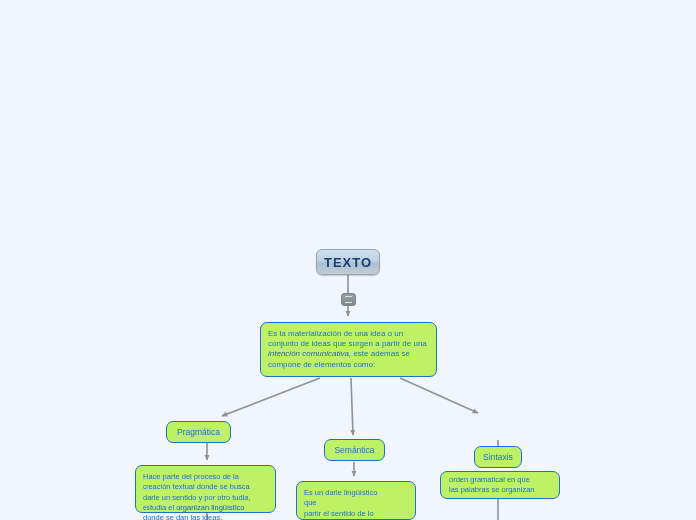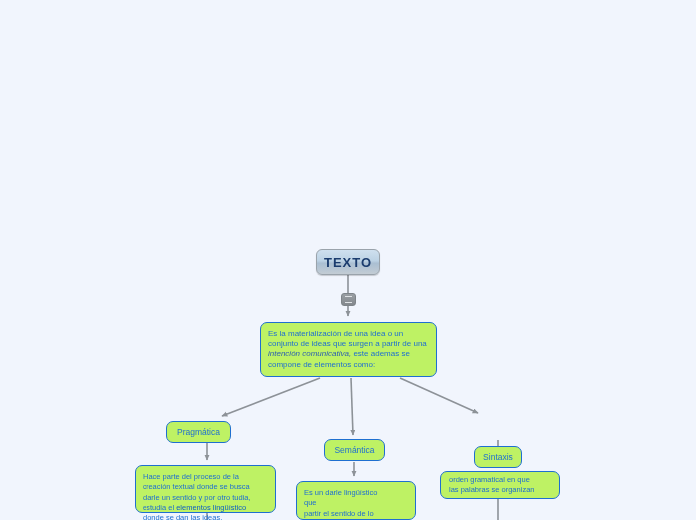--- a/index.html
+++ b/index.html
@@ -167,21 +167,21 @@
     <span>Pragmática</span>
   </div>
   <div class="node leaf leaf-pragmatica">
     <div class="leaf-lines">
       <span>Hace parte del proceso de la</span>
       <br>
       <span class="small">cr</span><span>eación textual donde se busca</span>
       <br>
       <span>darle un sentido y por otro tudia,</span>
       <br>
-      <span class="small">es</span><span>tudia el </span><span class="strong">elementos lingüístico</span>
+      <span class="small">es</span><span>tudia el </span><span class="strong">organizan lingüístico</span>
       <br>
       <span> donde se dan las ideas.</span>
     </div>
   </div>
 
   <div class="node branch branch-semantica">
     <span>Semántica</span>
   </div>
   <div class="node leaf leaf-semantica">
     <div class="leaf-lines">

